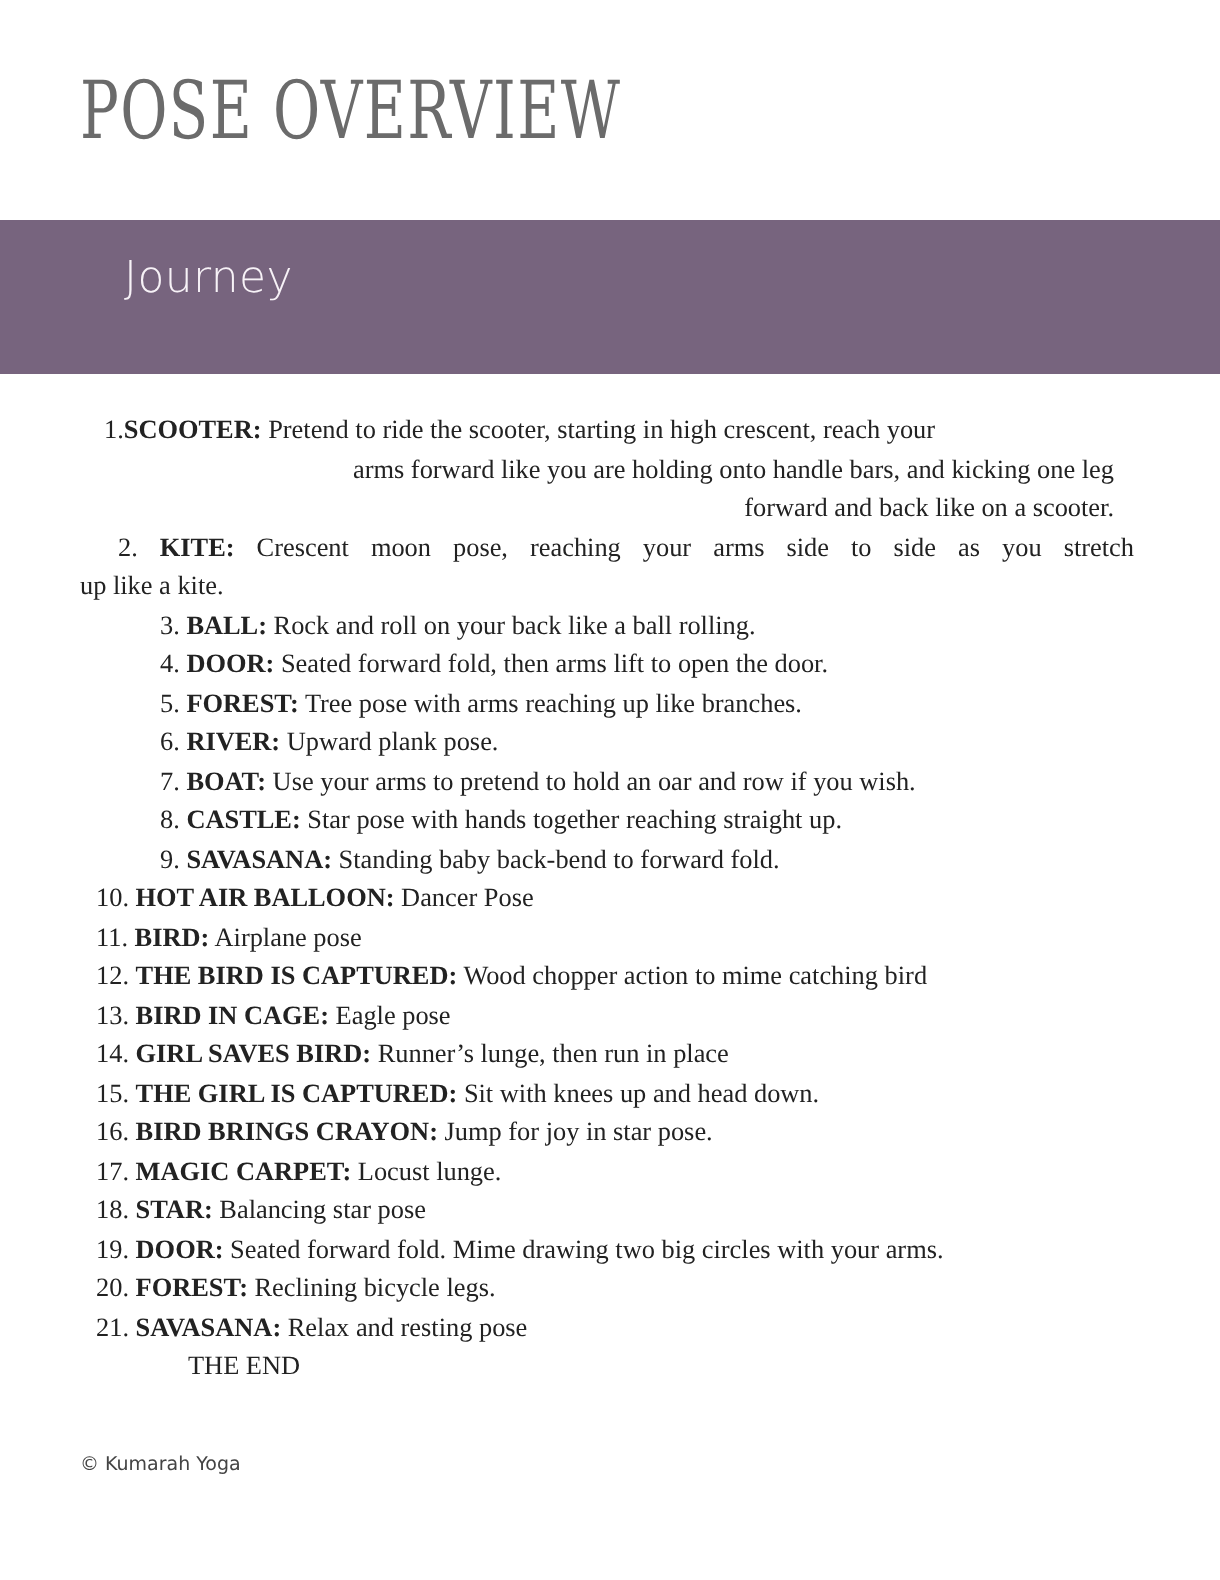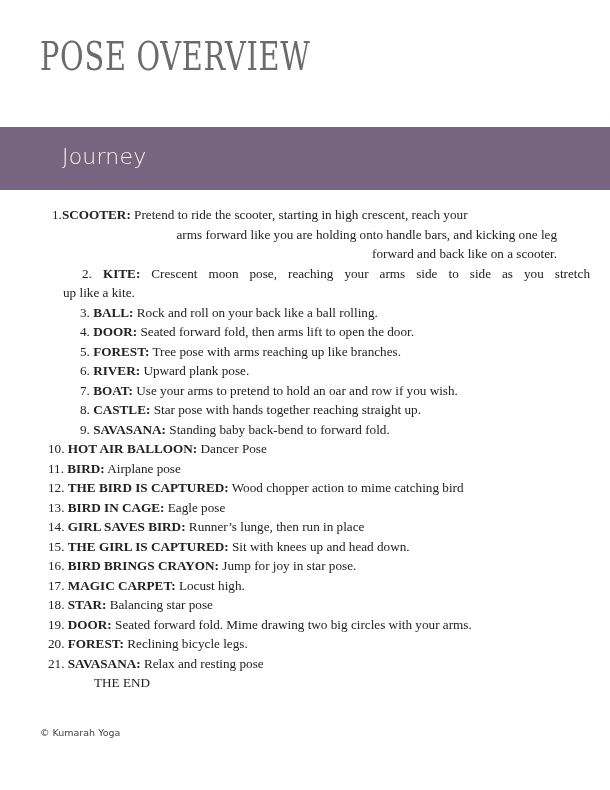--- a/index.html
+++ b/index.html
@@ -25,23 +25,23 @@
       color: #6b6b6b;
       letter-spacing: 1px;
       transform: scaleX(0.72);
       transform-origin: left center;
       white-space: nowrap;
       line-height: 1;
     }
     .band {
       position: absolute;
       left: 0;
-      top: 127px;
+      top: 110px;
       width: 610px;
-      height: 63px;
+      height: 77px;
       background: #77647e;
     }
     .band-title {
       position: absolute;
       left: 62px;
       top: 17px;
       font-family: "DejaVu Sans", sans-serif;
       font-size: 22px;
       font-weight: 300;
       color: #f7f2f7;
@@ -71,21 +71,20 @@
     .item-1 .hang {
       display: block;
       padding-left: 13px;
       white-space: nowrap;
       text-align: right;
     }
     .item-2 {
       padding-left: 40px;
       white-space: normal;
       width: 527px;
-      margin-left: 23px;
     }
     .item-2 .first {
       display: block;
       text-align: justify;
       text-align-last: justify;
       padding-left: 19px;
       white-space: nowrap;
       word-spacing: 1.6px;
     }
     .single-digit { padding-left: 80px; }
@@ -130,21 +129,21 @@
   <div class="item single-digit"><span class="num">7.</span> <span class="name">BOAT:</span> <span>Use your arms to pretend to hold an oar and row if you wish.</span></div>
   <div class="item single-digit"><span class="num">8.</span> <span class="name">CASTLE:</span> <span>Star pose with hands together reaching straight up.</span></div>
   <div class="item single-digit"><span class="num">9.</span> <span class="name">SAVASANA:</span> <span>Standing baby back-bend to forward fold.</span></div>
   <div class="item double-digit"><span class="num">10.</span> <span class="name">HOT AIR BALLOON:</span> <span>Dancer Pose</span></div>
   <div class="item double-digit"><span class="num">11.</span> <span class="name">BIRD:</span> <span>Airplane pose</span></div>
   <div class="item double-digit"><span class="num">12.</span> <span class="name">THE BIRD IS CAPTURED:</span> <span>Wood chopper action to mime catching bird</span></div>
   <div class="item double-digit"><span class="num">13.</span> <span class="name">BIRD IN CAGE:</span> <span>Eagle pose</span></div>
   <div class="item double-digit"><span class="num">14.</span> <span class="name">GIRL SAVES BIRD:</span> <span>Runner’s lunge, then run in place</span></div>
   <div class="item double-digit"><span class="num">15.</span> <span class="name">THE GIRL IS CAPTURED:</span> <span>Sit with knees up and head down.</span></div>
   <div class="item double-digit"><span class="num">16.</span> <span class="name">BIRD BRINGS CRAYON:</span> <span>Jump for joy in star pose.</span></div>
-  <div class="item double-digit"><span class="num">17.</span> <span class="name">MAGIC CARPET:</span> <span>Locust high.</span></div>
+  <div class="item double-digit"><span class="num">17.</span> <span class="name">MAGIC CARPET:</span> <span>Locust lunge.</span></div>
   <div class="item double-digit"><span class="num">18.</span> <span class="name">STAR:</span> <span>Balancing star pose</span></div>
   <div class="item double-digit"><span class="num">19.</span> <span class="name">DOOR:</span> <span>Seated forward fold. Mime drawing two big circles with your arms.</span></div>
   <div class="item double-digit"><span class="num">20.</span> <span class="name">FOREST:</span> <span>Reclining bicycle legs.</span></div>
   <div class="item double-digit"><span class="num">21.</span> <span class="name">SAVASANA:</span> <span>Relax and resting pose</span></div>
   <div class="item the-end">THE END</div>
 </div>
 
 <div class="footer">© Kumarah Yoga</div>
 
 </body></html>

